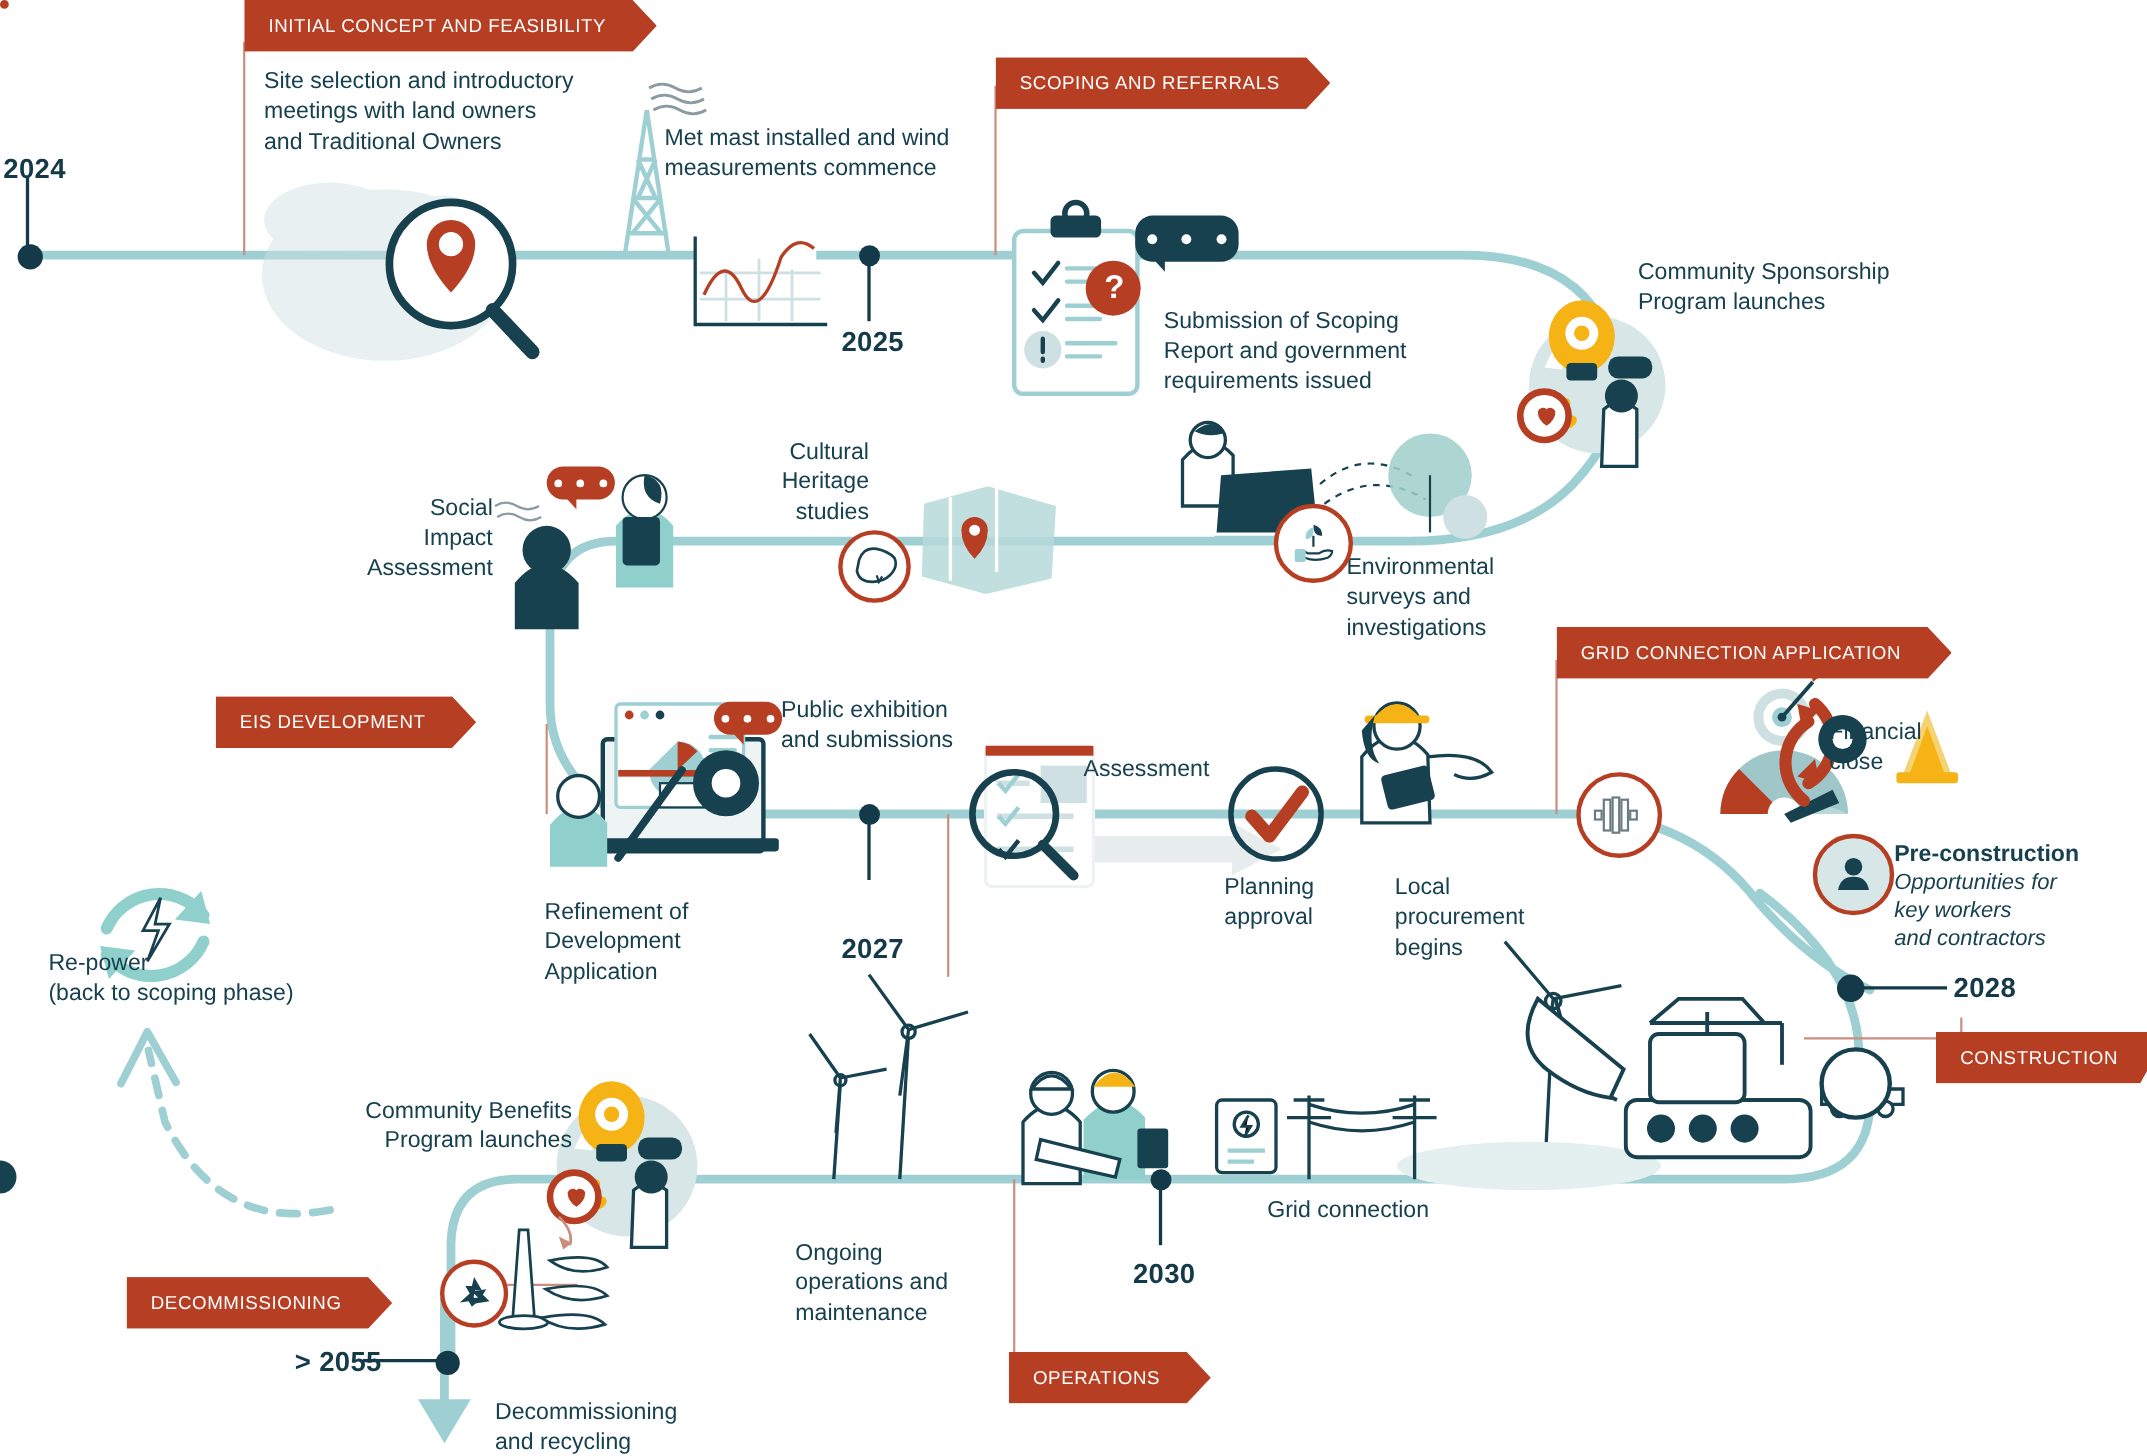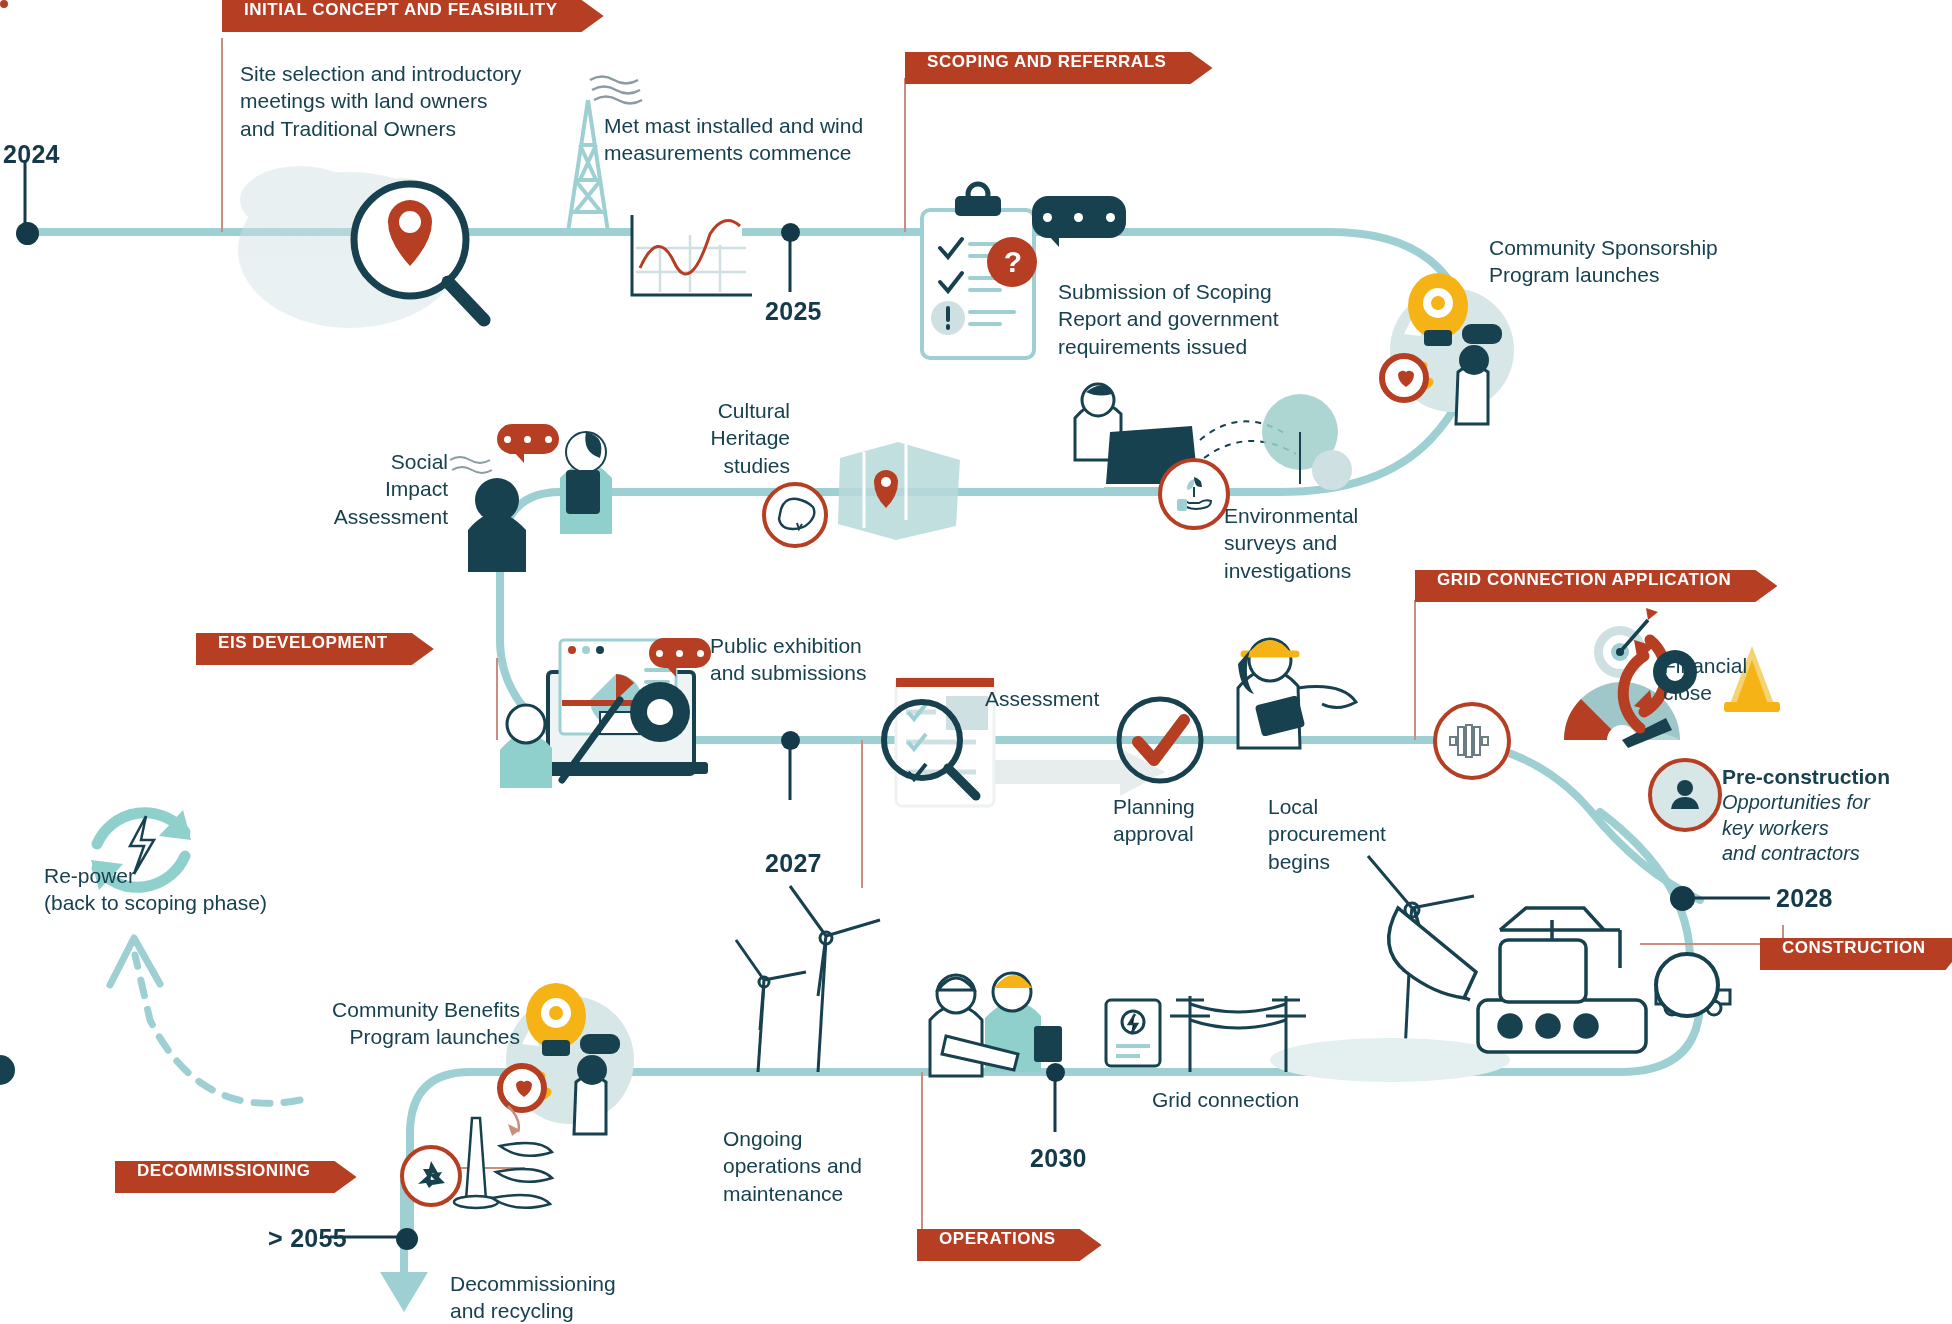--- a/index.html
+++ b/index.html
@@ -13,25 +13,26 @@
 
   
   svg.layer { position:absolute; left:0; top:0; width:1952px; height:1324px; pointer-events:none; }
 
   
   .phase-banner {
     position:absolute;
     background:#b63e23;
     color:#fff;
     font-size:17px;
-    font-weight:bold;
+    font-weight:normal;
     letter-spacing:.55px;
     display:flex;
+    align-items:center;
     padding:0 46px 0 22px;
-    height:32px;
+    height:47px;
     clip-path: polygon(0 0, calc(100% - 22px) 0, 100% 50%, calc(100% - 22px) 100%, 0 100%);
     white-space:nowrap;
   }
   .phase-banner.left-notch {
     padding:0 46px 0 22px;
     clip-path: polygon(0 0, 100% 0, calc(100% - 26px) 100%, 0 100%);
   }
 
   
   .txt {
@@ -456,20 +457,23 @@
 Assessment</div>
 
   <div class="txt right" style="left:660px; top:397px; width:130px;">Cultural
 Heritage
 studies</div>
 
   <div class="txt" style="left:1224px; top:502px; width:200px;">Environmental
 surveys and
 investigations</div>
 
+  <div class="txt" style="left:495px; top:815px; width:200px;">Refinement of
+Development
+Application</div>
 
   <div class="txt" style="left:710px; top:632px; width:220px;">Public exhibition
 and submissions</div>
 
   <div class="txt" style="left:985px; top:685px; width:160px;">Assessment</div>
 
   <div class="txt" style="left:1113px; top:793px; width:150px;">Planning
 approval</div>
 
   <div class="txt" style="left:1268px; top:793px; width:170px;">Local

